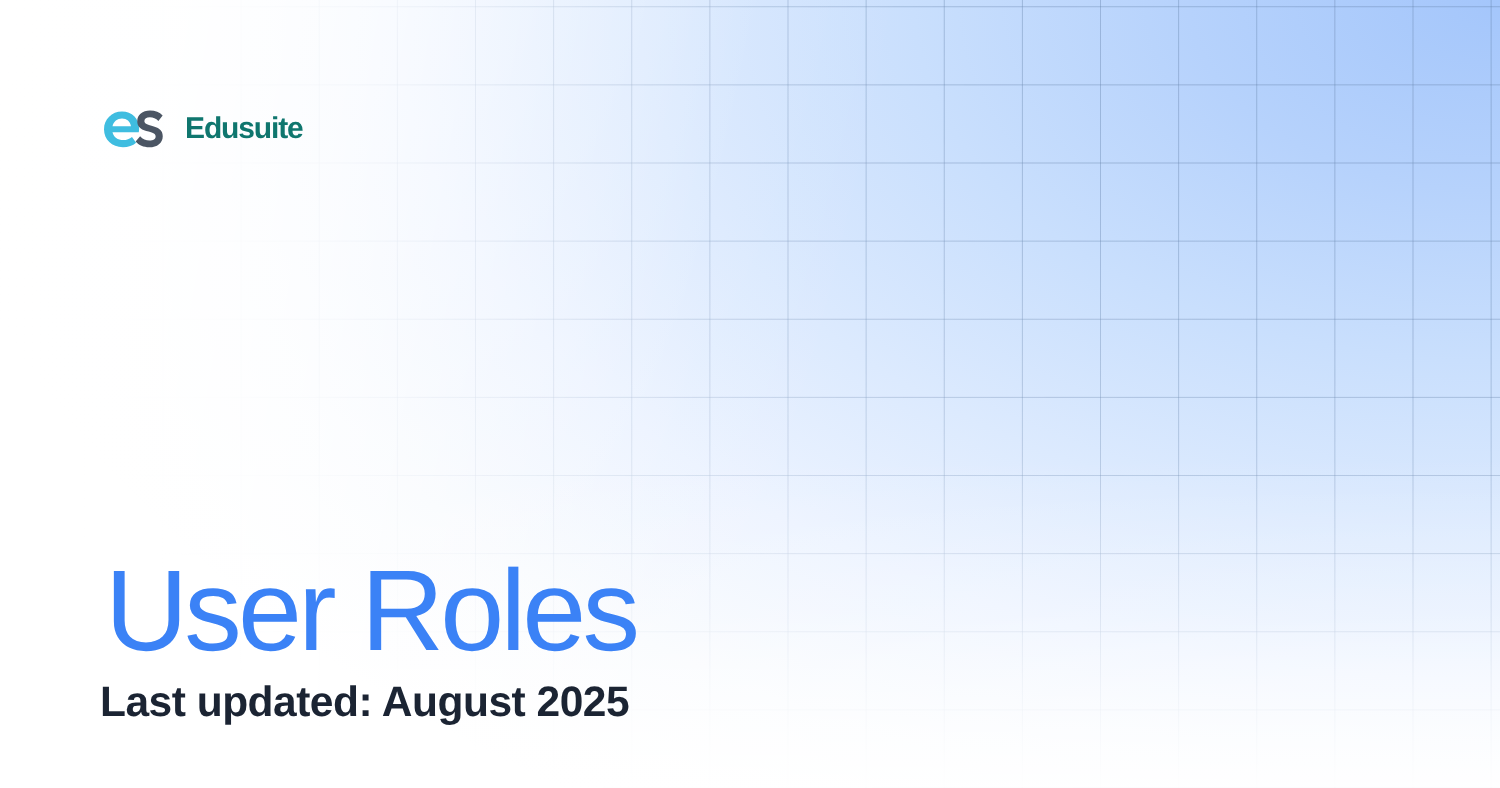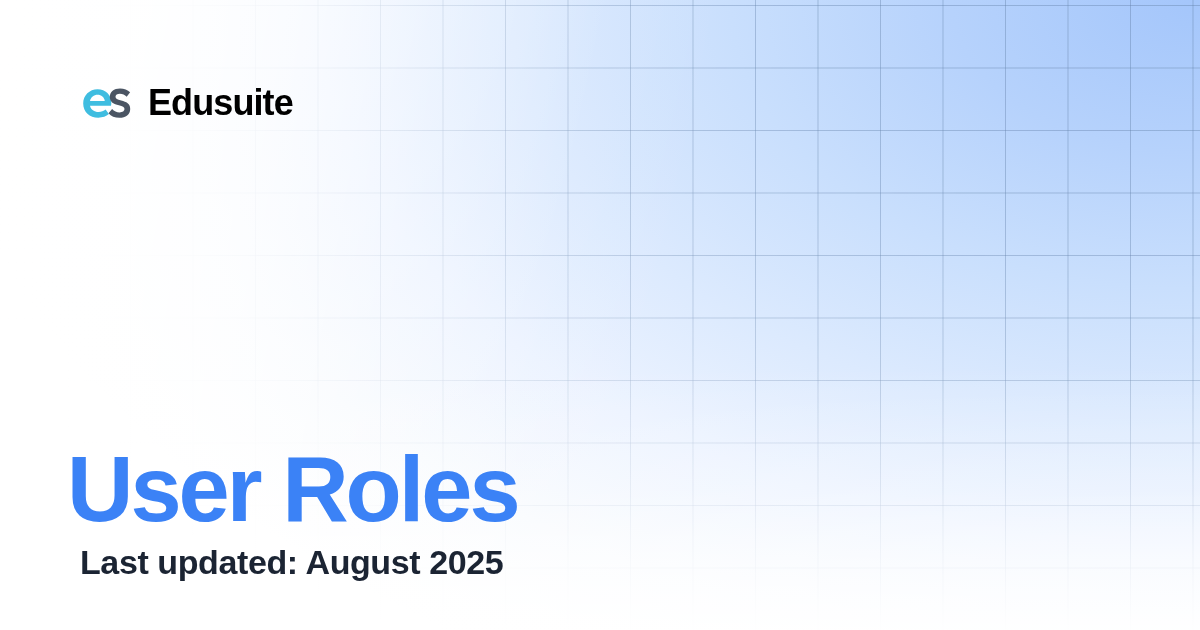--- a/index.html
+++ b/index.html
@@ -108,35 +108,35 @@
     gap: 14px;
   }
 
   .brand-mark {
     display: block;
     width: 54px;
     height: 42px;
   }
 
   .brand-name {
-    font-size: 36px;
+    font-size: 24px;
     font-weight: bold;
     letter-spacing: -0.9px;
-    color: #000000;
+    color: #0f766e;
     line-height: 1;
     white-space: nowrap;
   }
 
   
   .headline {
     position: absolute;
-    left: 67px;
+    left: 84px;
     top: 381px;
     font-size: 92px;
-    font-weight: bold;
+    font-weight: normal;
     letter-spacing: -3px;
     line-height: 1;
     color: #3b82f6;
     white-space: nowrap;
   }
 
   .subtitle {
     position: absolute;
     left: 80px;
     top: 508px;

